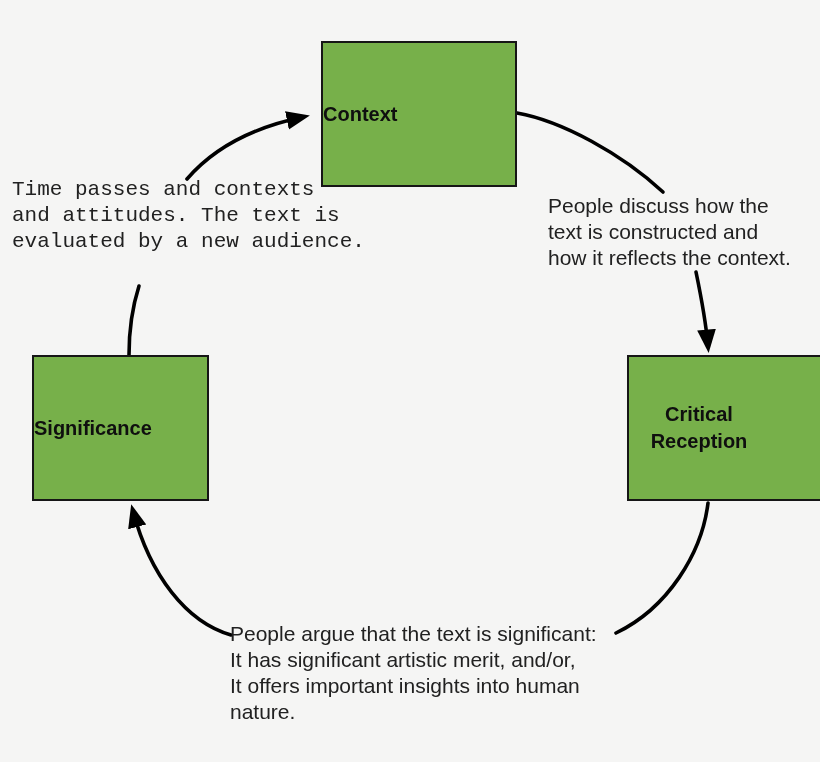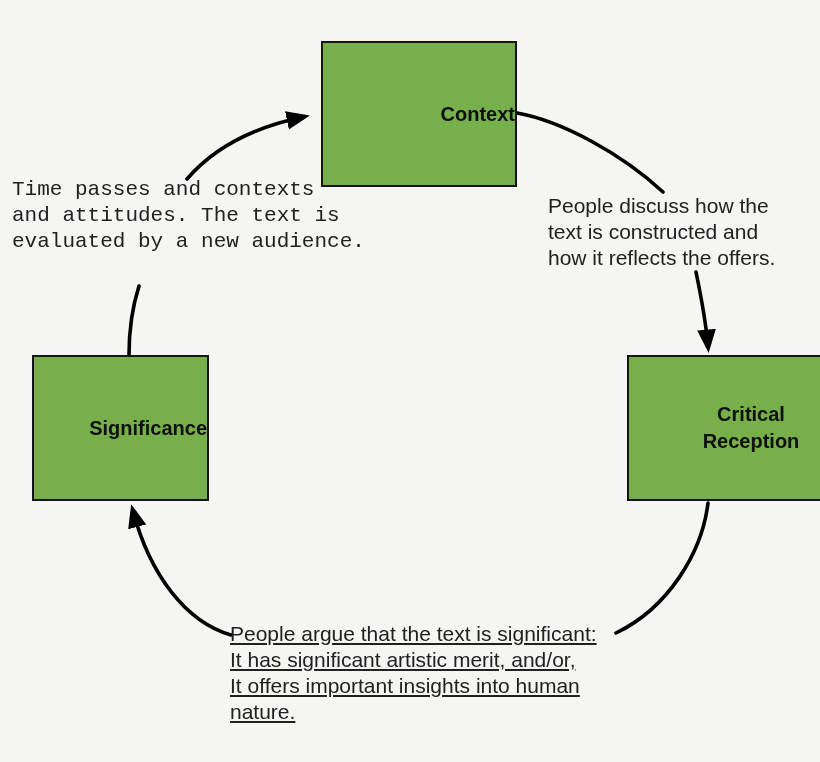--- a/index.html
+++ b/index.html
@@ -33,41 +33,41 @@
     stroke-width: 3.6;
     stroke-linecap: round;
   }
   #arrowhead path { fill: var(--color-arrow); }
   .node {
     position: absolute;
     background: var(--color-box_fill);
     border: 2px solid var(--color-box_border);
     display: flex;
     align-items: center;
-    justify-content: flex-end;
+    justify-content: flex-start;
     text-align: center;
     color: var(--color-label_text);
     font-weight: bold;
     font-size: 20px;
     line-height: 27px;
   }
   #node-context       { left: 321px; top: 41px;  width: 196px; height: 146px; }
   #node-significance  { left: 32px;  top: 355px; width: 177px; height: 146px; }
   #node-critical      { left: 627px; top: 355px; width: 196px; height: 146px; }
   #node-critical .node-label { max-width: 140px; }
   .annotation {
     position: absolute;
     font-size: 21px;
     line-height: 26px;
     color: var(--color-annotation_text);
     white-space: nowrap;
   }
   #ann-left   { left: 12px;  top: 177px; font-family: Liberation Mono, monospace; }
   #ann-right  { left: 548px; top: 193px; }
-  #ann-bottom { left: 230px; top: 621px; text-decoration: underline; }
+  #ann-bottom { left: 230px; top: 621px; }
 </style>
 </head>
 <body>
 
 <div class="canvas">
 
   <svg class="arrows" viewBox="0 0 820 762" xmlns="http://www.w3.org/2000/svg">
     <defs>
       <marker id="arrowhead" viewBox="0 0 10 10" refX="7" refY="5" markerWidth="6.5" markerHeight="6.5" markerUnits="strokeWidth" orient="auto">
         <path d="M 0 1 L 10 5 L 0 9 Z" fill="#000"></path>
@@ -98,21 +98,21 @@
 
   <div class="annotation" id="ann-left">
     <div class="line">Time passes and contexts</div>
     <div class="line">and attitudes. The text is</div>
     <div class="line">evaluated by a new audience.</div>
   </div>
 
   <div class="annotation" id="ann-right">
     <div class="line">People discuss how the</div>
     <div class="line">text is constructed and</div>
-    <div class="line">how it reflects the offers.</div>
+    <div class="line">how it reflects the context.</div>
   </div>
 
   <div class="annotation" id="ann-bottom">
     <div class="line">People argue that the text is significant:</div>
     <div class="line">It has significant artistic merit, and/or,</div>
     <div class="line">It offers important insights into human</div>
     <div class="line">nature.</div>
   </div>
 
 </div>

